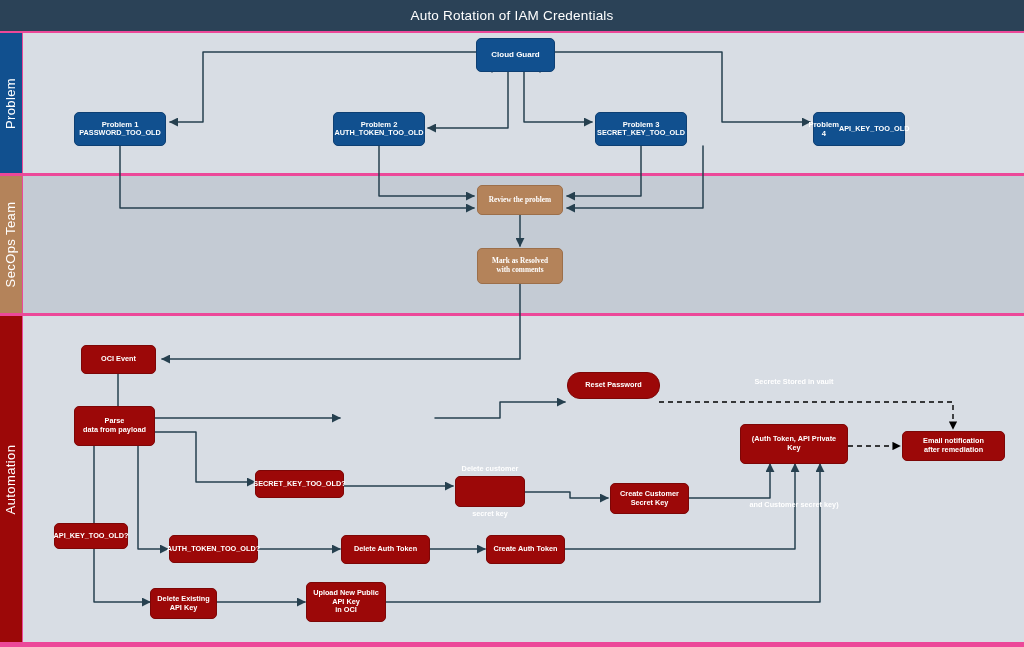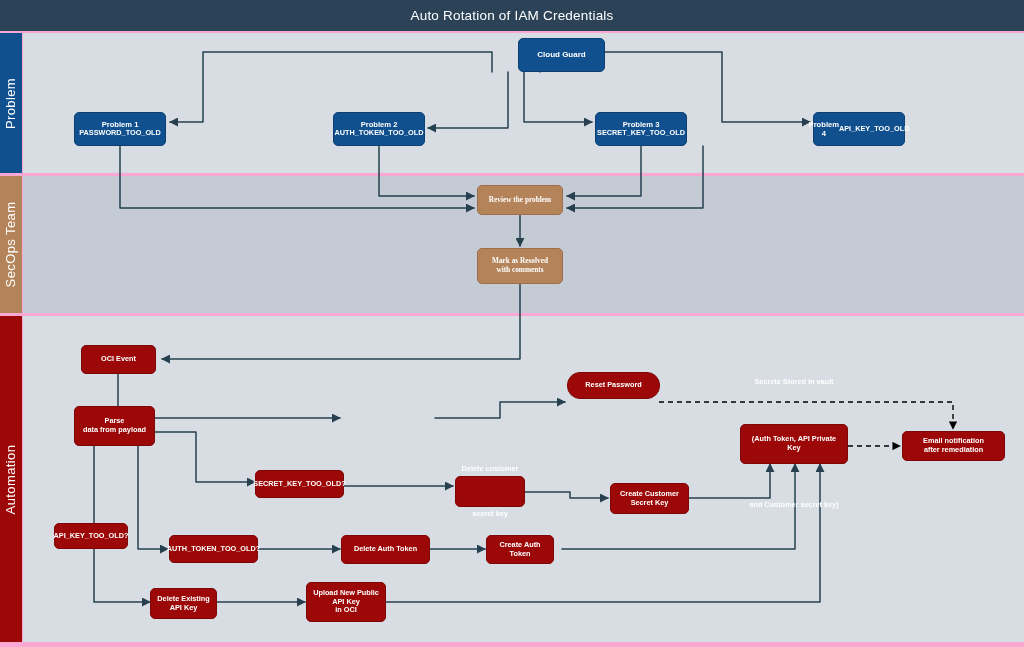--- a/index.html
+++ b/index.html
@@ -1,18 +1,18 @@
 <!DOCTYPE html>
 <html><head>
 <meta charset="utf-8">
 <title>Auto Rotation of IAM Credentials</title>
 <style>
   html,body{margin:0;padding:0;background:#ffffff;}
   body{font-family:"Liberation Sans","DejaVu Sans",sans-serif;}
-  #canvas{position:relative;width:1024px;height:647px;overflow:hidden;background:#f9a8d4;}
+  #canvas{position:relative;width:1024px;height:647px;overflow:hidden;background:#ec4899;}
 
   
   #title-bar{
     position:absolute;left:0;top:0;width:1024px;height:31px;
     background:#2b4257;display:flex;align-items:center;justify-content:center;
   }
   #title-bar .t{color:#ffffff;font-size:13.5px;letter-spacing:.2px;}
   .lane-body{position:absolute;}
   .lane-label{
     position:absolute;left:0;display:flex;align-items:center;justify-content:center;
@@ -125,21 +125,21 @@
     </g>
 
     <g fill="none" stroke="#000000" stroke-width="1.4" stroke-dasharray="5,4" stroke-linejoin="round" stroke-linecap="butt">
 
       <path d="M 659,402 L 953,402 L 953,429" marker-end="url(#ahd)"></path>
 
       <path d="M 848,446 L 900,446" marker-end="url(#ahd)"></path>
     </g>
   </svg>
 
-  <div class="node blue cg" style="left:476px;top:38px;width:87px;height:34px;margin-left:42px;">
+  <div class="node blue cg" style="left:476px;top:38px;width:79px;height:34px;">
     <span class="ln">Cloud Guard</span>
   </div>
 
   <div class="node blue" style="left:74px;top:112px;width:92px;height:34px;flex-direction:column;">
     <span class="ln hdr">Problem 1</span>
     <span class="ln sub">PASSWORD_TOO_OLD</span>
   </div>
 
   <div class="node blue" style="left:333px;top:112px;width:92px;height:34px;flex-direction:column;">
     <span class="ln hdr">Problem 2</span>
@@ -198,21 +198,21 @@
   </div>
 
   <div class="node red" style="left:169px;top:535px;width:89px;height:28px;">
     <span class="ln">AUTH_TOKEN_TOO_OLD?</span>
   </div>
 
   <div class="node red" style="left:341px;top:535px;width:89px;height:29px;">
     <span class="ln">Delete Auth Token</span>
   </div>
 
-  <div class="node red" style="left:486px;top:535px;width:68px;height:29px;">
+  <div class="node red" style="left:486px;top:535px;width:79px;height:29px;">
     <span class="ln">Create Auth Token</span>
   </div>
 
   <div class="node red" style="left:150px;top:588px;width:67px;height:31px;flex-direction:column;">
     <span class="ln">Delete Existing</span>
     <span class="ln">API Key</span>
   </div>
 
   <div class="node red" style="left:306px;top:582px;width:80px;height:40px;flex-direction:column;">
     <span class="ln">Upload New Public</span>

